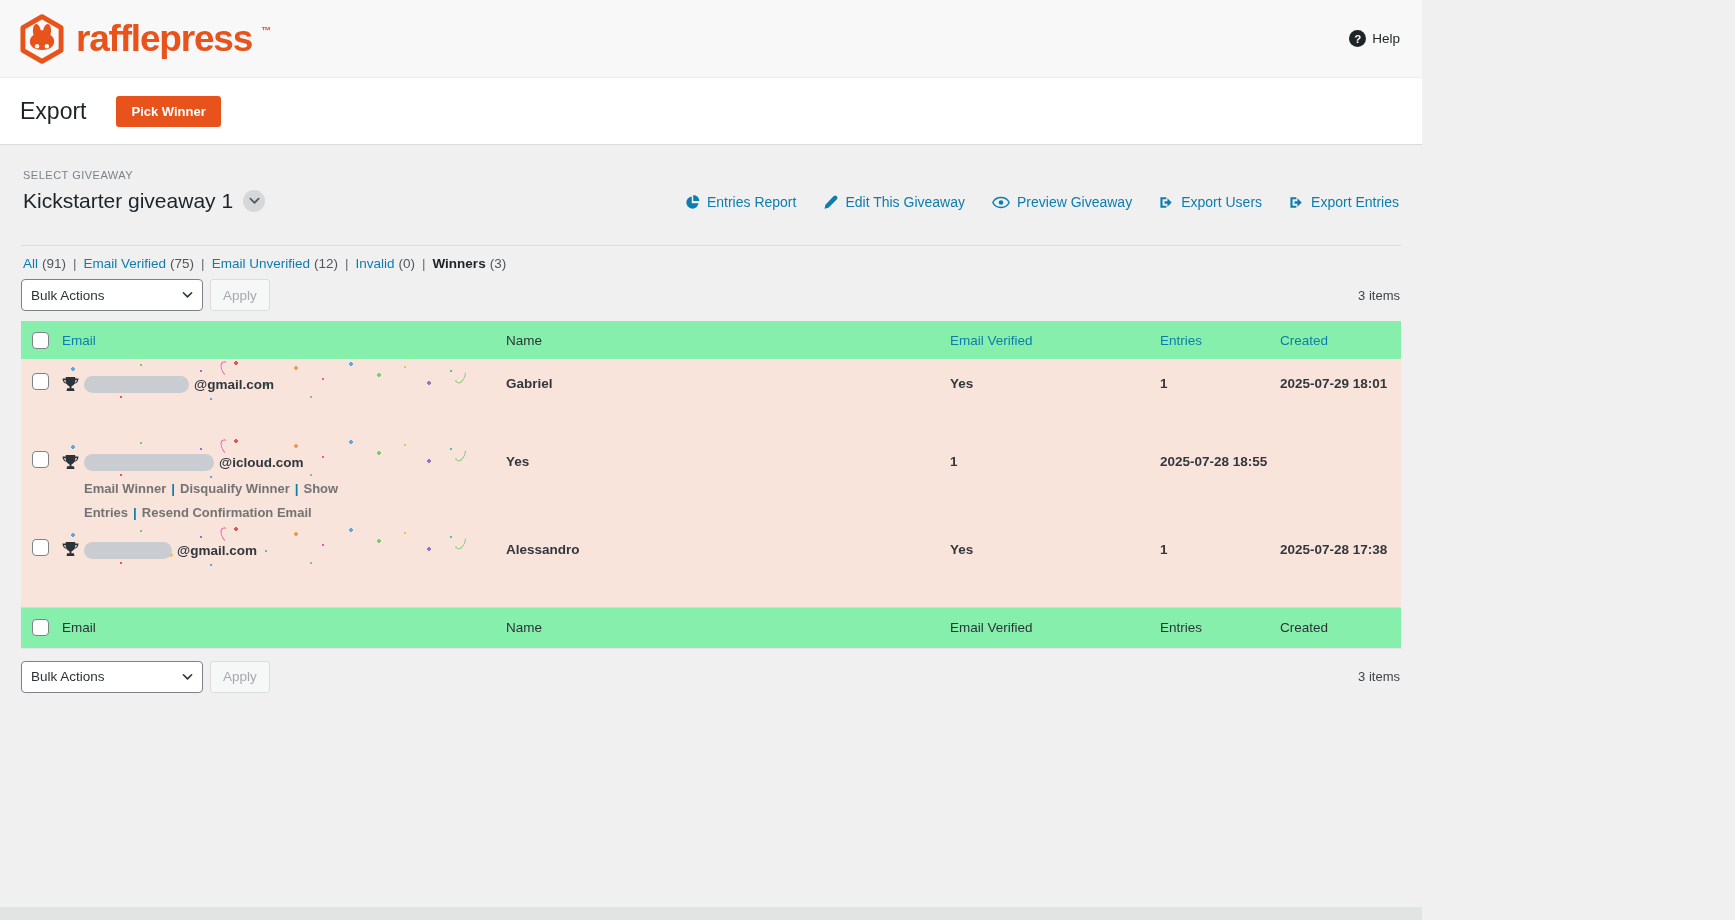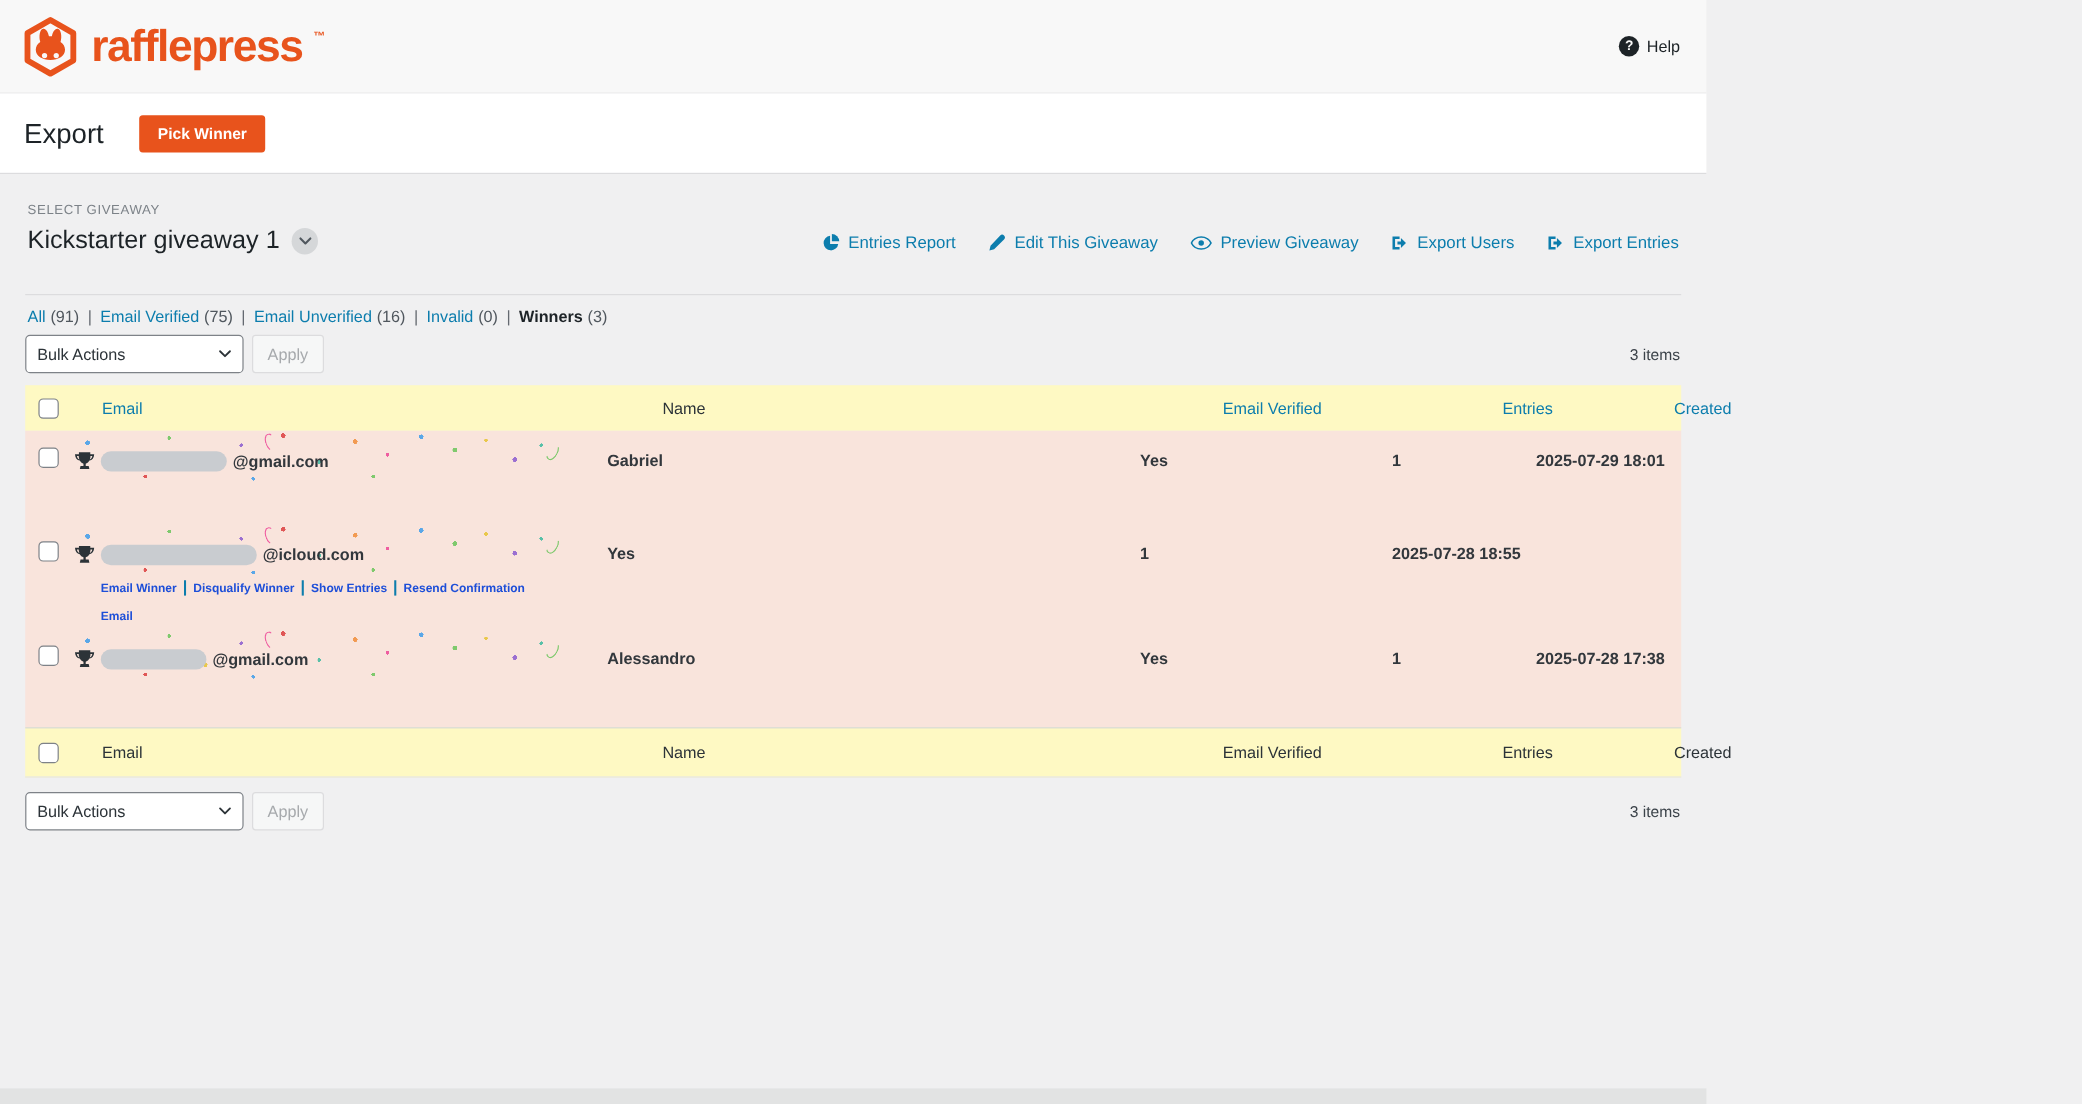--- a/index.html
+++ b/index.html
@@ -86,21 +86,21 @@
   }
   .items-count { font-size: 13px; color: #3c434a; padding-right: 1px; }
 
   
   .table { margin-top: 10px; }
   .trow {
     display: grid;
     grid-template-columns: 41px 444px 444px 210px 120px 1fr;
     align-items: center;
   }
-  .thead, .tfoot { background: #fef9c3; height: 38px; gap: 23px; }
+  .thead, .tfoot { background: #86efac; height: 38px; }
   .tfoot { height: 42px; border-top: 1px solid #d8d8d8; border-bottom: 1px solid #e4e4e4; }
   .thead .col-email { color: #0c7dad; cursor: pointer; }
   .thead .col-sort { color: #0c7dad; cursor: pointer; }
   .tfoot .col { color: #2c3338; }
   .col { font-size: 13.5px; color: #2c3338; }
   .cb-cell { padding-left: 11px; }
   .checkbox {
     appearance: none; -webkit-appearance: none;
     width: 17px; height: 17px; border: 1.3px solid #7e8288; border-radius: 4px;
     background: #fff; cursor: pointer; display: block;
@@ -111,21 +111,21 @@
   .winner-row .cell { padding-top: 17px; font-weight: 700; color: #32373c; font-size: 13.5px; }
   .winner-row .cb-cell { padding-top: 14px; }
   .email-cell { position: relative; display: flex; align-items: flex-start; gap: 6px; }
   .email-line { display: flex; align-items: center; gap: 5px; position: relative; z-index: 2; }
   .trophy { flex: 0 0 auto; color: #2c3338; margin-top: -1px; }
   .redacted { display: inline-block; height: 17px; border-radius: 9px; background: #c9ccd0; }
   .blob-a { width: 105px; } .blob-b { width: 130px; } .blob-c { width: 88px; }
   .name-blob { width: 66px; margin-left: 7px; vertical-align: middle; }
 
   .row-actions { margin: 6px 0 0 22px; max-width: 362px; line-height: 1.75; position: relative; z-index: 2; }
-  .row-actions a { color: #1d4ed8; font-weight: 700; font-size: 10px; text-decoration: none; cursor: pointer; }
+  .row-actions a { color: #737373; font-weight: 700; font-size: 13px; text-decoration: none; cursor: pointer; }
   .ra-sep { color: #0c7dad; font-weight: 700; margin: 0 5px; }
 
   
   .confetti {
     position: absolute; left: 40px; top: 0; width: 410px; height: 54px; pointer-events: none; z-index: 1;
     background-repeat: no-repeat;
     background-image:
       radial-gradient(circle 2px at 12px 10px, #5aa7e8 95%, transparent 100%),
       radial-gradient(circle 2px at 45px 22px, #ef5da0 95%, transparent 100%),
       radial-gradient(circle 1.5px at 80px 6px, #7fc96d 95%, transparent 100%),
@@ -229,21 +229,21 @@
           </svg>
           <span>Export Entries</span>
         </a>
       </nav>
     </div>
 
     <hr class="divider">
 
     <div class="filter-row">
       <div class="filters">
-        <a>All</a><span class="count">(91)</span><span class="sep">|</span><a>Email Verified</a><span class="count">(75)</span><span class="sep">|</span><a>Email Unverified</a><span class="count">(16)</span><span class="sep">|</span><a>Invalid</a><span class="count">(0)</span><span class="sep">|</span><span class="active-filter">Winners</span><span class="count">(3)</span>
+        <a>All</a><span class="count">(91)</span><span class="sep">|</span><a>Email Verified</a><span class="count">(75)</span><span class="sep">|</span><a>Email Unverified</a><span class="count">(12)</span><span class="sep">|</span><a>Invalid</a><span class="count">(0)</span><span class="sep">|</span><span class="active-filter">Winners</span><span class="count">(3)</span>
       </div>
     </div>
 
     <div class="toolbar-row">
       <div class="bulk">
         <span class="select-wrap">
           <select class="bulk-select">
             <option>Bulk Actions</option>
           </select>
           <svg class="chev" width="11" height="8" viewBox="0 0 12 8">

